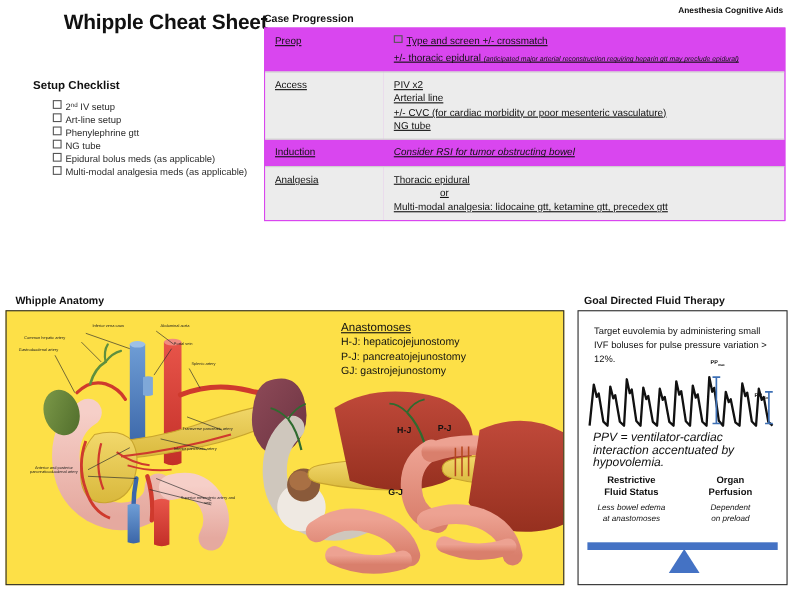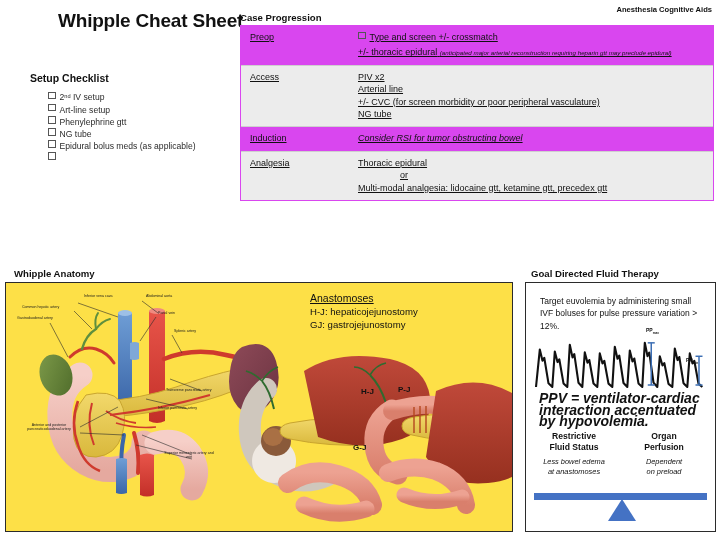--- a/index.html
+++ b/index.html
@@ -81,21 +81,21 @@
   #gdft-panel{
     left:525px;top:282px;width:189px;height:248px;
     border:1px solid #2b2b2b;background:#fff;
   }
   #gdft-text{
     position:absolute;left:14px;top:12px;width:162px;
     font-size:8.5px;line-height:12.4px;
   }
   #ppv-note{
     position:absolute;left:13px;top:110px;width:166px;
-    font-size:14px;line-height:11.6px;font-style:italic;font-weight:bold;
+    font-size:11px;line-height:11.6px;font-style:italic;
   }
   #wave-box{position:absolute;left:8px;top:48px;width:175px;height:62px;}
   .pp-lab{position:absolute;font-size:5px;font-weight:bold;color:#111;}
   .pp-lab sub{font-size:.62em;}
 
   
   #balance{position:absolute;left:6px;top:148px;width:177px;height:92px;}
   .bcol{position:absolute;top:0;width:84px;text-align:center;}
   .bcol .h{font-size:8.6px;font-weight:bold;line-height:11px;}
   .bcol .s{font-size:7.4px;font-style:italic;line-height:10px;margin-top:4px;}
@@ -110,21 +110,21 @@
 <div class="abs" id="brand">Anesthesia Cognitive Aids</div>
 
 <div class="abs" id="setup-wrap">
   <div class="sec-h">Setup Checklist</div>
   <ul id="setup-list">
       <li><span class="box"></span><span>2<sup>nd</sup> IV setup</span></li>
       <li><span class="box"></span><span>Art-line setup</span></li>
       <li><span class="box"></span><span>Phenylephrine gtt</span></li>
       <li><span class="box"></span><span>NG tube</span></li>
       <li><span class="box"></span><span>Epidural bolus meds (as applicable)</span></li>
-      <li><span class="box"></span></li>
+      <li><span class="box"></span><span>Multi-modal analgesia meds (as applicable)</span></li>
     </ul>
 </div>
 
 <div class="abs" id="cp-label">Case Progression</div>
 <div class="abs" id="cp-table">
   <table>
     <tbody>
         <tr>
       <td class="k">Preop</td>
       <td>
@@ -133,21 +133,21 @@
           <span>+/- thoracic epidural</span>
           <span class="note">(anticipated major arterial reconstruction requiring heparin gtt may preclude epidural)</span>
         </div>
       </td>
     </tr>
     <tr class="alt">
       <td class="k">Access</td>
       <td>
         <div>PIV x2</div>
         <div>Arterial line</div>
-        <div>+/- CVC (for screen morbidity or poor peripheral vasculature)</div>
+        <div>+/- CVC (for cardiac morbidity or poor mesenteric vasculature)</div>
         <div>NG tube</div>
       </td>
     </tr>
     <tr>
       <td class="k">Induction</td>
       <td class="ital">Consider RSI for tumor obstructing bowel</td>
     </tr>
     <tr class="alt">
       <td class="k">Analgesia</td>
       <td>
@@ -299,20 +299,21 @@
 
   
   <div class="tag" style="left:355px;top:104px;">H-J</div>
   <div class="tag" style="left:392px;top:102px;">P-J</div>
   <div class="tag" style="left:347px;top:160px;">G-J</div>
 </div>
 
 <div class="abs" id="anastomoses">
   <div class="ttl">Anastomoses</div>
   <div class="ln">H-J: hepaticojejunostomy</div>
+  <div class="ln">P-J: pancreatojejunostomy</div>
   <div class="ln">GJ: gastrojejunostomy</div>
 </div>
 
 <div class="abs" id="gdft-label">Goal Directed Fluid Therapy</div>
 <div class="abs" id="gdft-panel">
 
   <div id="gdft-text">Target euvolemia by administering small IVF boluses for pulse pressure variation &gt; 12%.</div>
 
   <div id="wave-box">
     <svg id="wave-svg" width="175" height="62" viewBox="0 0 175 62">

